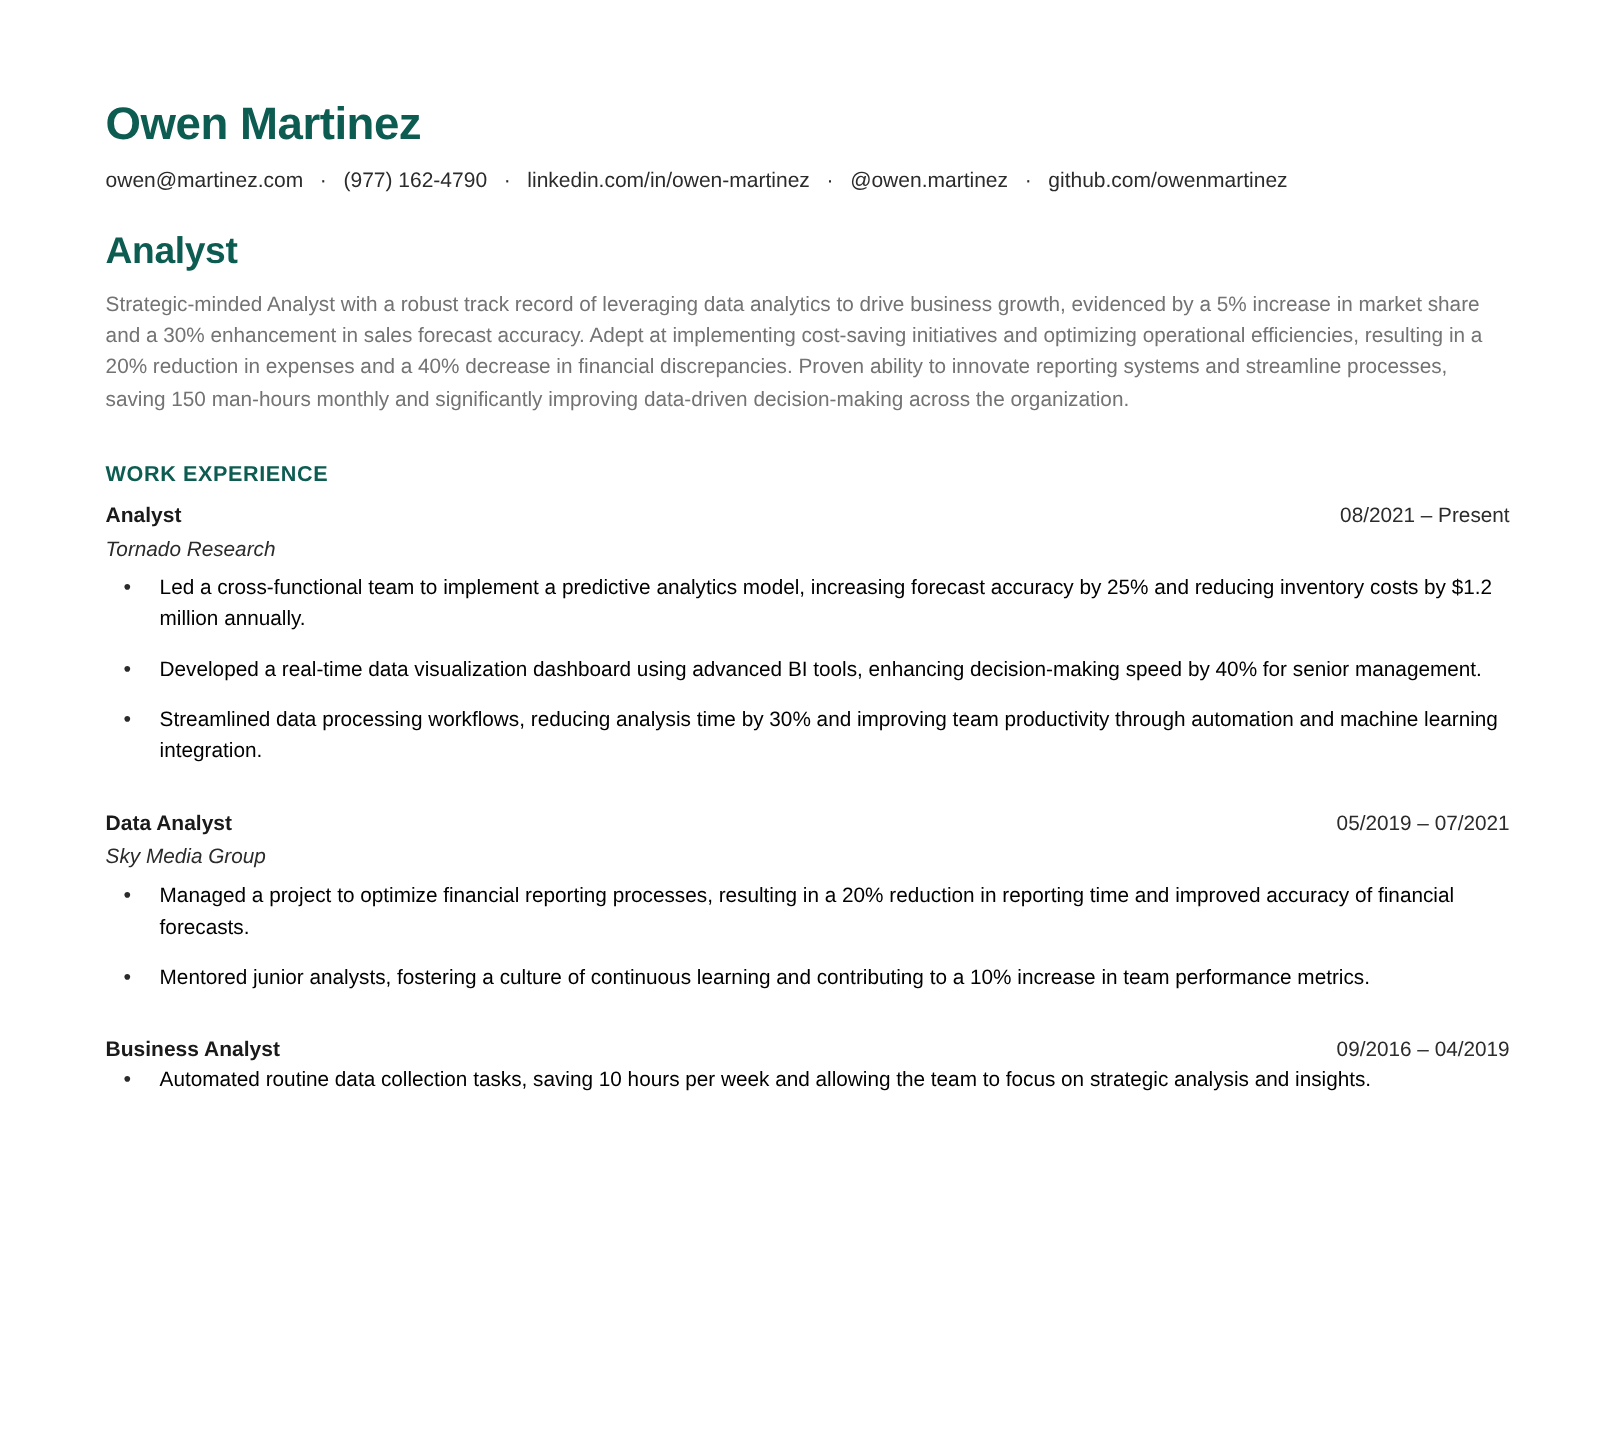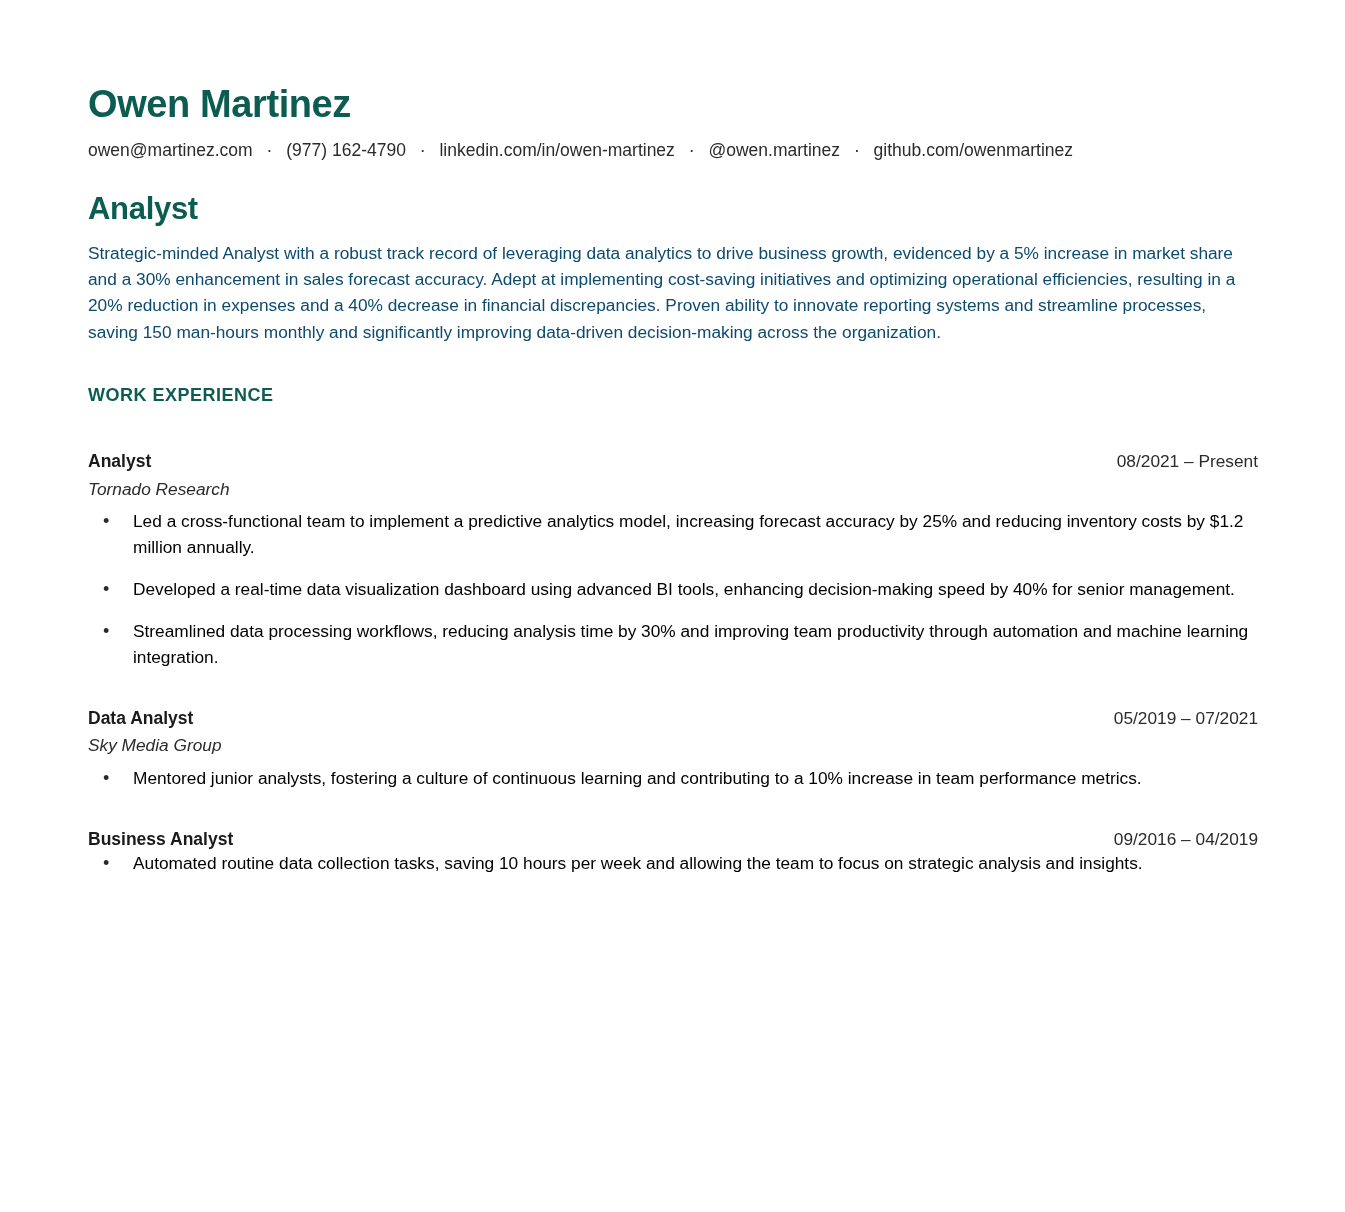--- a/index.html
+++ b/index.html
@@ -54,34 +54,34 @@
     font-size: 31px;
     font-weight: 700;
     letter-spacing: -0.3px;
     color: #0d5c52;
     line-height: 1.1;
     margin: 0 0 14px 0;
   }
   .summary {
     font-size: 17.3px;
     line-height: 1.52;
-    color: #0c4a6e;
+    color: #737373;
     margin: 0;
     text-align: left;
   }
 
   
   .section { margin-top: 40px; }
   .section-heading {
     font-size: 18px;
     font-weight: 700;
     letter-spacing: 0.5px;
     color: #0d5c52;
     text-transform: uppercase;
-    margin: 0 0 44px 0;
+    margin: 0 0 12px 0;
   }
 
   
   .job { margin-bottom: 36px; }
   .job:last-child { margin-bottom: 0; }
   .job-head {
     display: flex;
     justify-content: space-between;
     align-items: baseline;
   }
@@ -172,20 +172,21 @@
         </ul>
       </div>
 
       <div class="job">
         <div class="job-head">
           <span class="job-title">Data Analyst</span>
           <span class="job-dates">05/2019 – 07/2021</span>
         </div>
         <div class="job-company">Sky Media Group</div>
         <ul class="bullets">
+          <li class="bullet">Managed a project to optimize financial reporting processes, resulting in a 20% reduction in reporting time and improved accuracy of financial forecasts.</li>
           <li class="bullet">Mentored junior analysts, fostering a culture of continuous learning and contributing to a 10% increase in team performance metrics.</li>
         </ul>
       </div>
 
       <div class="job">
         <div class="job-head">
           <span class="job-title">Business Analyst</span>
           <span class="job-dates">09/2016 – 04/2019</span>
         </div>
         <ul class="bullets">

